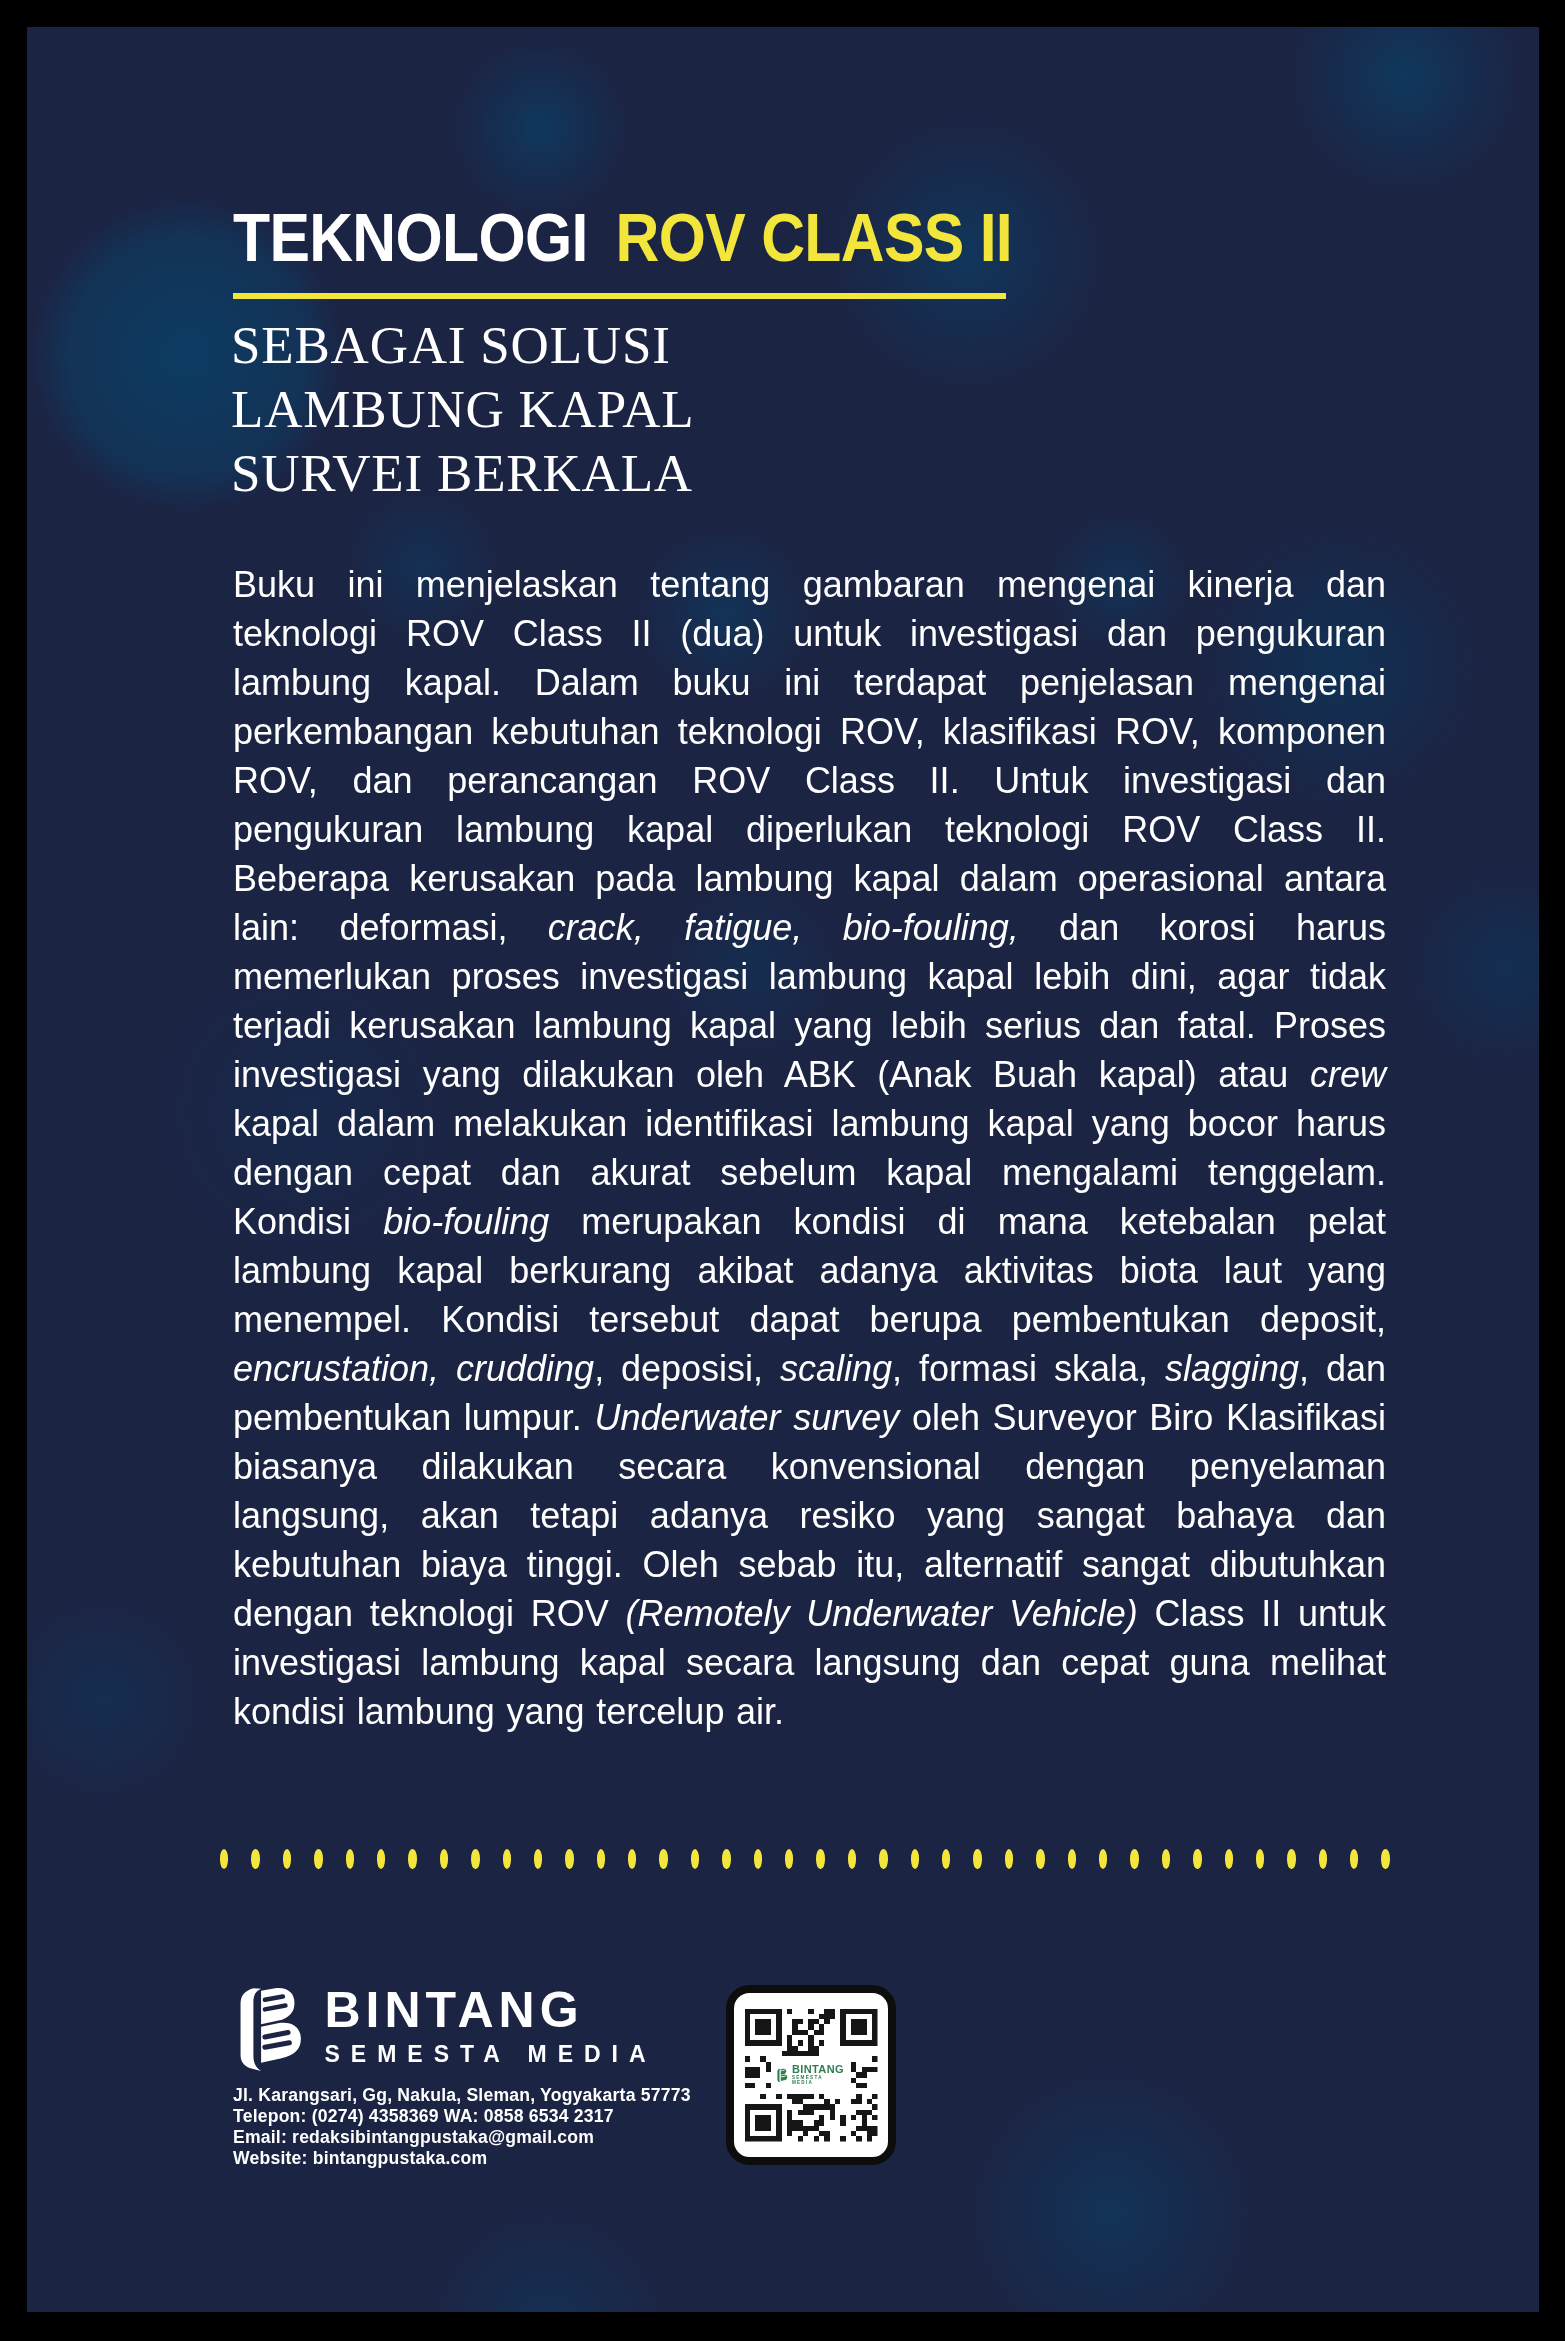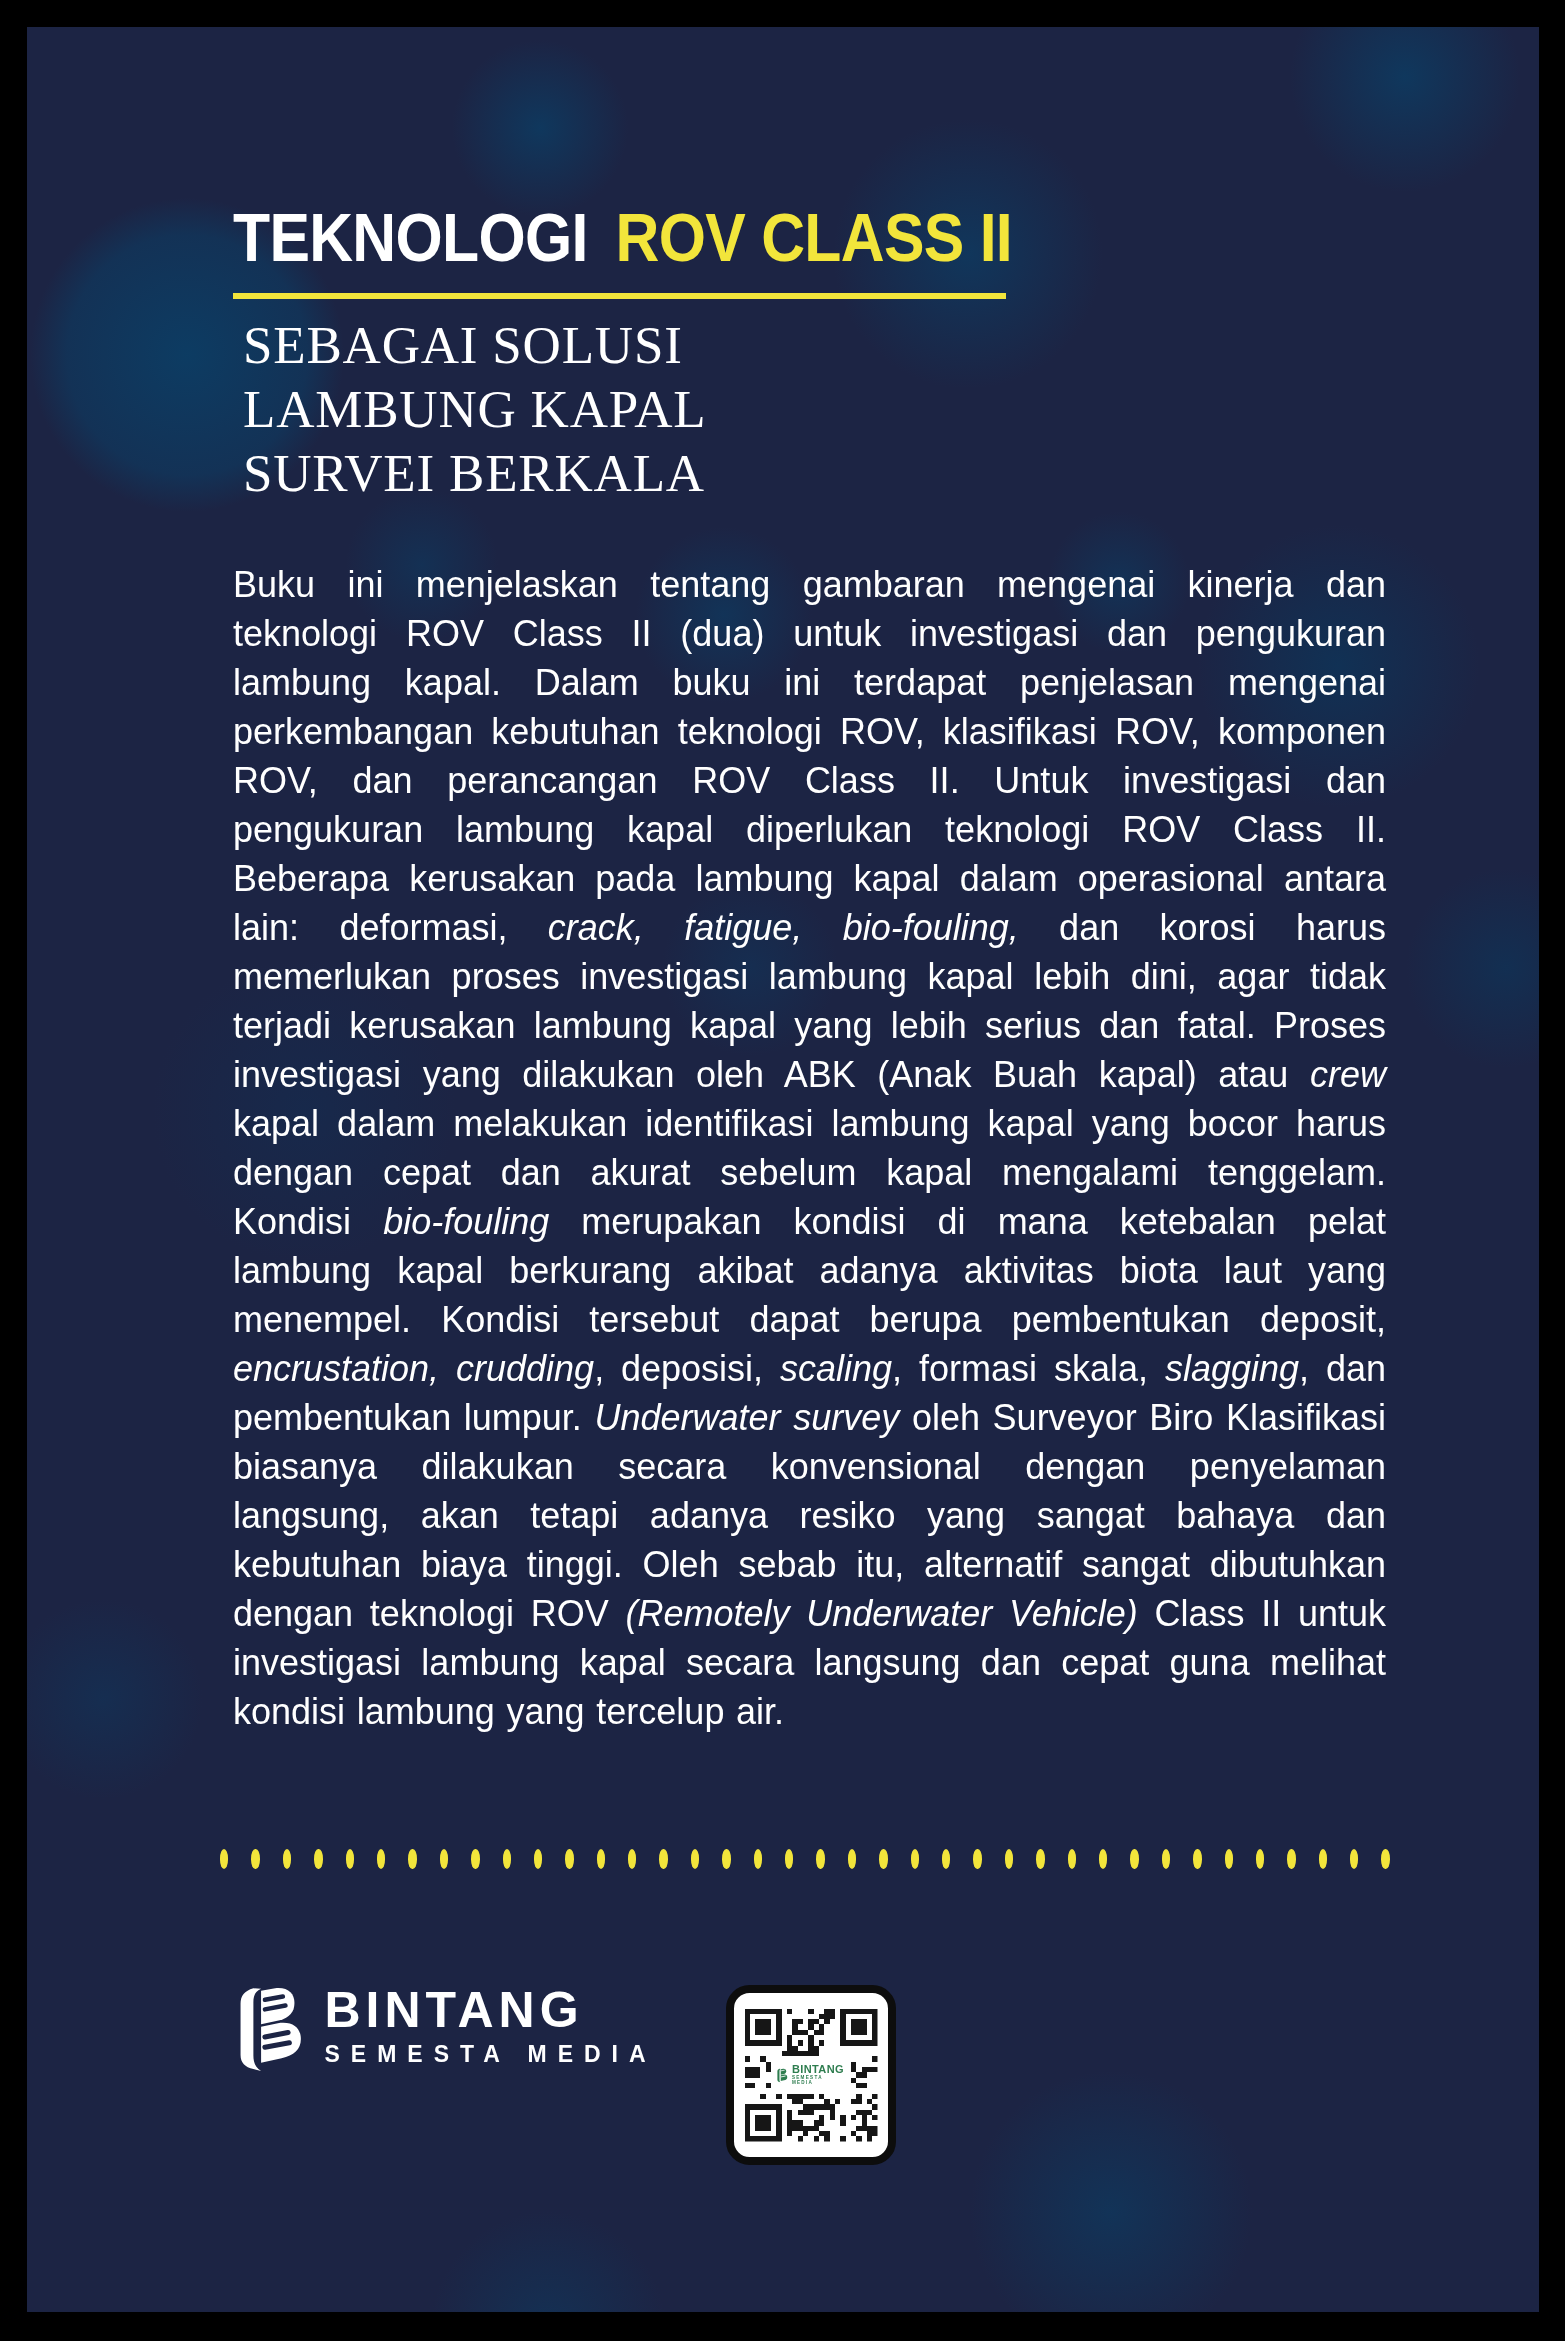--- a/index.html
+++ b/index.html
@@ -43,21 +43,21 @@
     letter-spacing:-0.8px;white-space:nowrap;
     transform:scaleX(.88);transform-origin:left top;
   }
   .title .t1{color:var(--white);}
   .title .t2{color:var(--yellow);margin-left:13.4px;}
   .title-underline{
     position:absolute;left:233px;top:293px;
     width:773px;height:5.9px;background:var(--yellow);
   }
   .subtitle{
-    position:absolute;left:243px;top:313px;
+    position:absolute;left:231px;top:313px;
     font-family:"Liberation Serif",serif;
     font-size:53px;line-height:64px;color:var(--white);
     letter-spacing:0.8px;
   }
   .synopsis{
     position:absolute;left:233px;top:560px;width:1153px;
     font-size:36px;line-height:49px;color:var(--white);
     text-align:justify;word-spacing:1.7px;
   }
   .synopsis i{font-style:italic;}
@@ -183,20 +183,26 @@
       <path stroke="#1c2444" stroke-width="7" stroke-linecap="round" fill="none" d="M56 41 L88 35"></path>
       <path stroke="#1c2444" stroke-width="8" stroke-linecap="round" fill="none" d="M56 84 L92 77"></path>
       <path stroke="#1c2444" stroke-width="8" stroke-linecap="round" fill="none" d="M56 100 L94 93"></path>
     </svg>
     <div class="wordmark">
       <div class="name">BINTANG</div>
       <div class="tagline">SEMESTA MEDIA</div>
     </div>
   </div>
 
+  <div class="address">
+      <div>Jl. Karangsari, Gg, Nakula, Sleman, Yogyakarta 57773</div>
+      <div>Telepon: (0274) 4358369 WA: 0858 6534 2317</div>
+      <div>Email: redaksibintangpustaka@gmail.com</div>
+      <div>Website: bintangpustaka.com</div>
+    </div>
 
   <div class="qr">
     <svg class="modules" viewBox="0 0 25 25" xmlns="http://www.w3.org/2000/svg">
         <rect x="8" y="0" width="1" height="1" fill="#161616"></rect>
         <rect x="12" y="0" width="1" height="1" fill="#161616"></rect>
         <rect x="15" y="0" width="1" height="1" fill="#161616"></rect>
         <rect x="16" y="0" width="1" height="1" fill="#161616"></rect>
         <rect x="14" y="1" width="1" height="1" fill="#161616"></rect>
         <rect x="15" y="1" width="1" height="1" fill="#161616"></rect>
         <rect x="16" y="1" width="1" height="1" fill="#161616"></rect>

